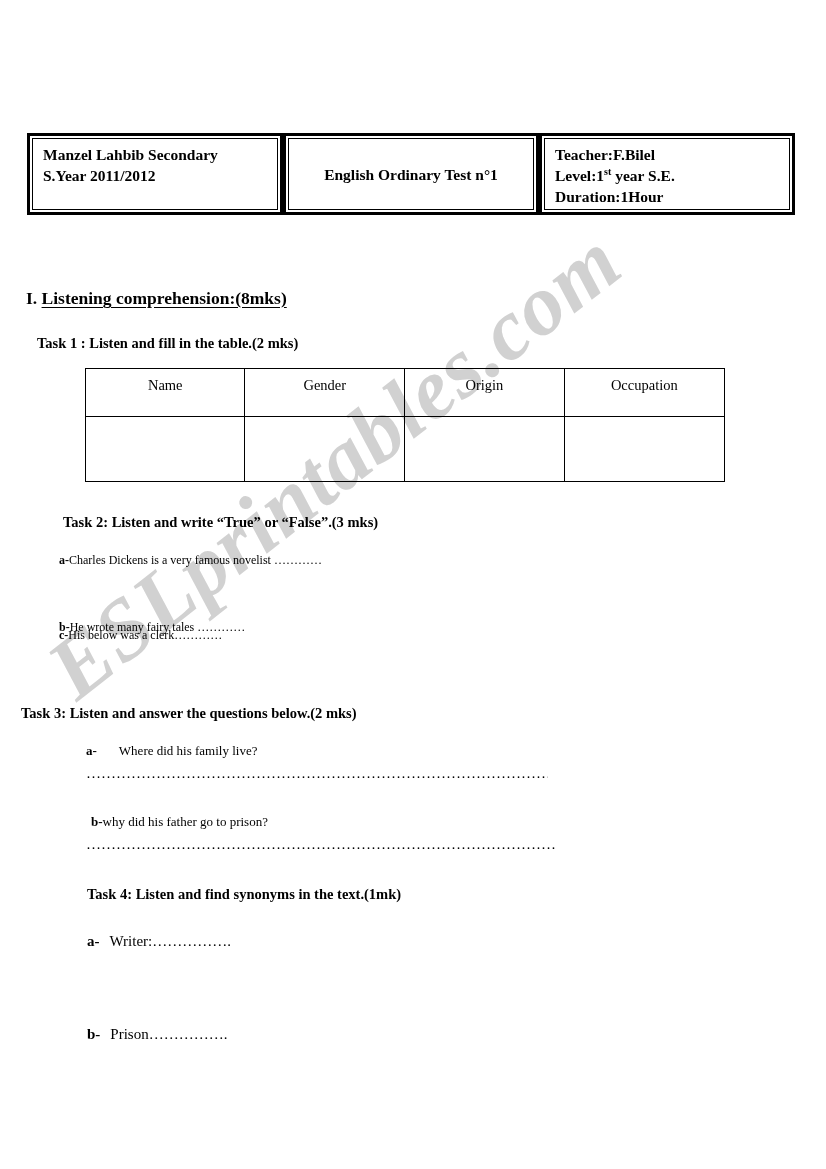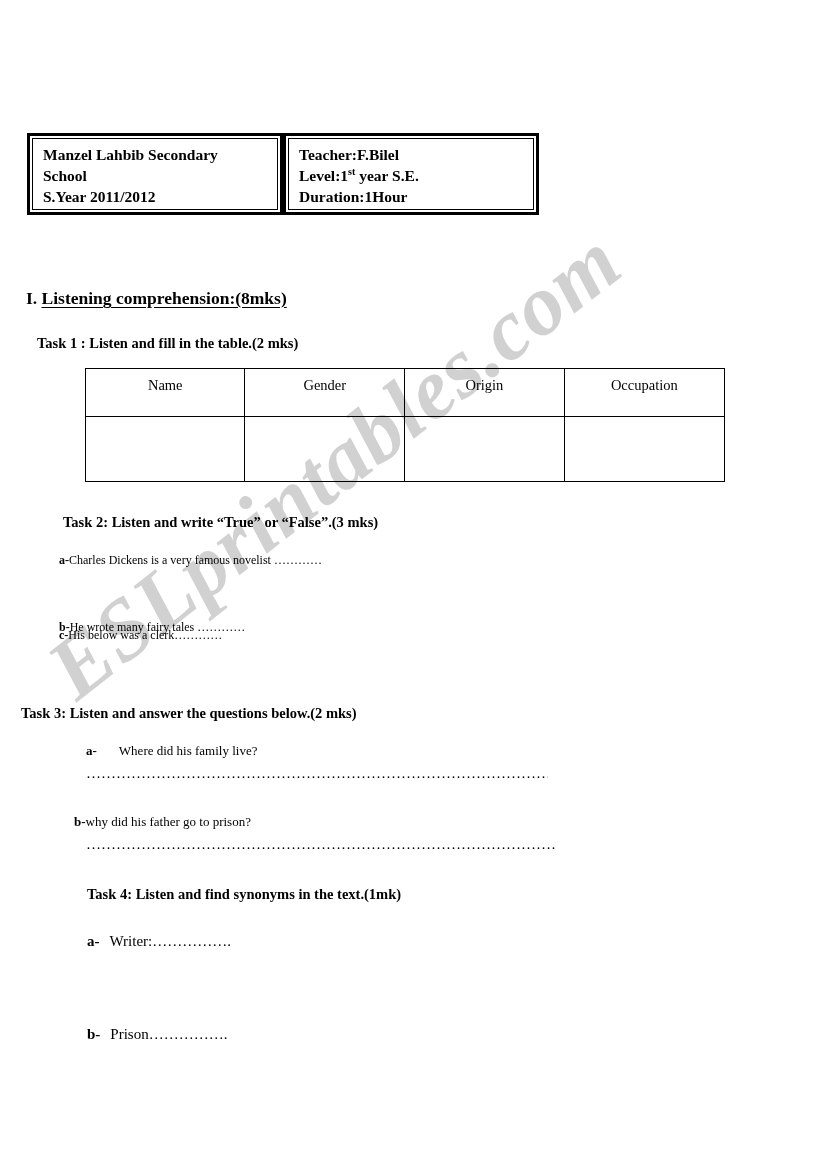--- a/index.html
+++ b/index.html
@@ -166,21 +166,21 @@
 
   
   .question {
     position: absolute;
     font-size: 13px;
     white-space: nowrap;
     z-index: 10;
   }
   .question .marker { font-weight: bold; }
   #q-a { left: 86px; top: 743px; }
-  #q-b { left: 74px; top: 814px; }
+  #q-b { left: 91px; top: 814px; }
   .q-gap { display: inline-block; width: 22px; }
 
   .dots-line {
     position: absolute;
     font-size: 15px;
     letter-spacing: 0px;
     white-space: nowrap;
     overflow: hidden;
     z-index: 10;
   }
@@ -203,25 +203,29 @@
 </head>
 <body>
 
 <div class="page">
 
   <div class="header-table">
 
     <div class="header-cell cell-school">
       <div class="header-cell-inner">
         <div class="line">Manzel Lahbib Secondary</div>
-        <div class="line">School</div>
         <div class="line">S.Year 2011/2012</div>
       </div>
     </div>
 
+    <div class="header-cell cell-test middle">
+      <div class="header-cell-inner">
+        <div class="line">English Ordinary Test n°1</div>
+      </div>
+    </div>
 
     <div class="header-cell cell-teacher">
       <div class="header-cell-inner">
         <div class="line">Teacher:F.Bilel</div>
         <div class="line"><span>Level:1</span><sup class="sup-st">st</sup><span> year S.E.</span></div>
         <div class="line">Duration:1Hour</div>
       </div>
     </div>
 
   </div>

